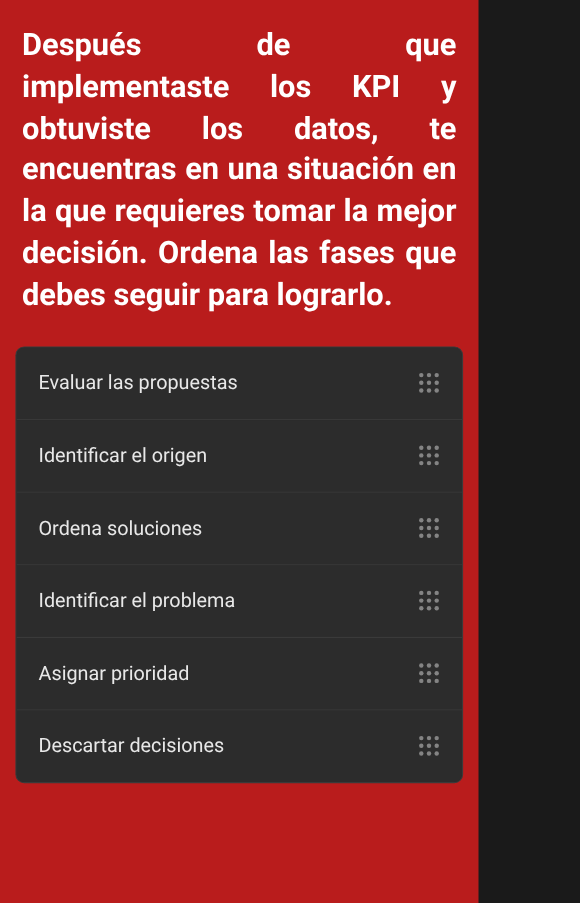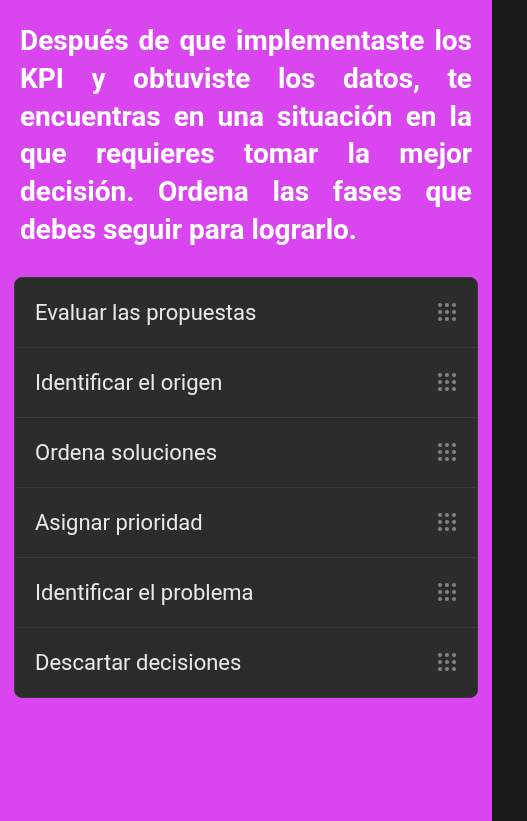--- a/index.html
+++ b/index.html
@@ -11,23 +11,23 @@
     body {
       width: 527px;
       min-height: 821px;
       background-color: #1a1a1a;
       font-family: -apple-system, BlinkMacSystemFont, 'Segoe UI', Roboto, sans-serif;
       color: #ffffff;
       padding: 0;
     }
 
     .page-container {
-      width: 492px;
+      width: 435px;
       min-height: 821px;
-      background-color: #d946ef;
+      background-color: #b91c1c;
       display: flex;
       flex-direction: column;
     }
 
     .question-text {
       padding: 22px 20px 28px 20px;
       font-size: 28px;
       font-weight: 700;
       line-height: 1.35;
       color: #ffffff;
@@ -50,21 +50,21 @@
       background-color: #2c2c2c;
       border-bottom: 1px solid #3a3a3a;
       cursor: grab;
     }
 
     .sortable-item:last-child {
       border-bottom: none;
     }
 
     .item-label {
-      font-size: 22px;
+      font-size: 18px;
       font-weight: 400;
       color: #e8e8e8;
     }
 
     .drag-handle {
       display: grid;
       grid-template-columns: repeat(3, 5px);
       grid-template-rows: repeat(3, 5px);
       gap: 2px;
       opacity: 0.7;
@@ -121,35 +121,35 @@
           <div class="drag-dot"></div>
           <div class="drag-dot"></div>
           <div class="drag-dot"></div>
           <div class="drag-dot"></div>
           <div class="drag-dot"></div>
           <div class="drag-dot"></div>
           <div class="drag-dot"></div>
         </div>
       </div>
       <div class="sortable-item">
-        <span class="item-label">Asignar prioridad</span>
+        <span class="item-label">Identificar el problema</span>
         <div class="drag-handle">
           <div class="drag-dot"></div>
           <div class="drag-dot"></div>
           <div class="drag-dot"></div>
           <div class="drag-dot"></div>
           <div class="drag-dot"></div>
           <div class="drag-dot"></div>
           <div class="drag-dot"></div>
           <div class="drag-dot"></div>
           <div class="drag-dot"></div>
         </div>
       </div>
       <div class="sortable-item">
-        <span class="item-label">Identificar el problema</span>
+        <span class="item-label">Asignar prioridad</span>
         <div class="drag-handle">
           <div class="drag-dot"></div>
           <div class="drag-dot"></div>
           <div class="drag-dot"></div>
           <div class="drag-dot"></div>
           <div class="drag-dot"></div>
           <div class="drag-dot"></div>
           <div class="drag-dot"></div>
           <div class="drag-dot"></div>
           <div class="drag-dot"></div>

